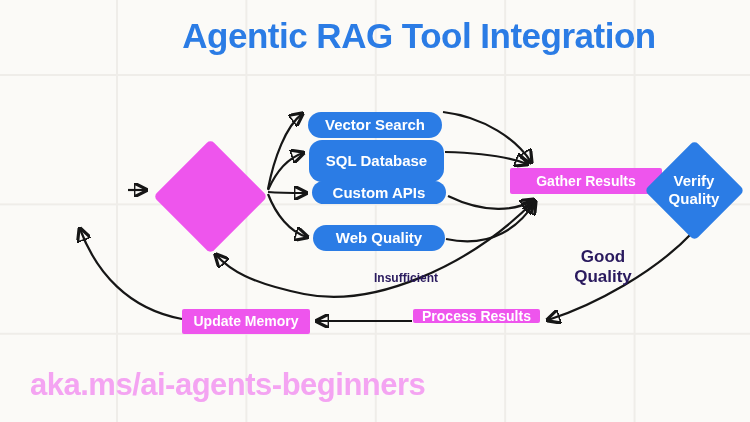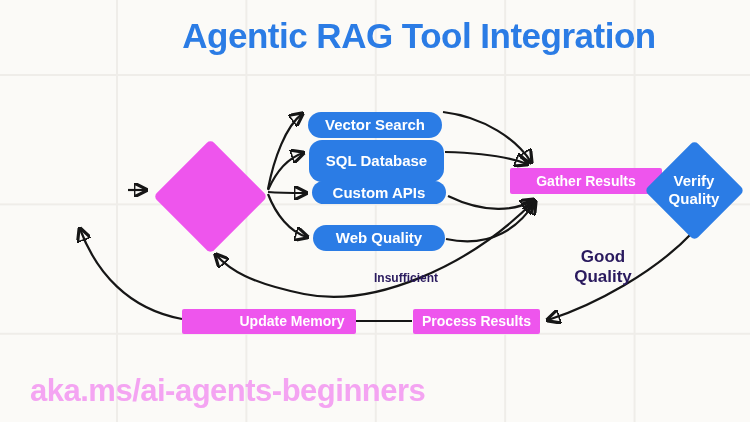--- a/index.html
+++ b/index.html
@@ -40,21 +40,21 @@
   .d-magenta{background:var(--magenta);}
   .d-blue{background:var(--blue);}
   .edge-label{
     position:absolute; z-index:2; color:var(--navy); font-weight:700;
     text-align:center; line-height:1.2;
   }
   .lbl-insufficient{left:336px; top:271px; width:140px; font-size:12px;}
   .lbl-good{left:553px; top:247px; width:100px; font-size:17px;}
   .footer-link{
     position:absolute; left:30px; top:367px; z-index:2;
-    font-size:31px; font-weight:800; letter-spacing:-0.5px; color:var(--link-pink);margin-top:6px;
+    font-size:31px; font-weight:800; letter-spacing:-0.5px; color:var(--link-pink);
   }
 </style>
 </head>
 <body>
 
 <div class="canvas">
 
   <div class="title">Agentic RAG Tool Integration</div>
 
   <svg class="arrow-layer" width="750" height="422" viewBox="0 0 750 422">
@@ -109,22 +109,22 @@
     </div>
   </div>
 
   <div class="edge-label lbl-insufficient">Insufficient</div>
 
   <div class="edge-label lbl-good">
     <span>Good</span><br>
     <span>Quality</span>
   </div>
 
-  <div class="node rect" style="left:413px; top:309px; width:127px; height:25px;">
+  <div class="node rect" style="left:413px; top:309px; width:127px; height:14px;">
     <span>Process Results</span>
   </div>
-  <div class="node rect" style="left:182px; top:309px; width:128px; height:25px;padding-left:46px;">
+  <div class="node rect" style="left:182px; top:309px; width:128px; height:25px;">
     <span>Update Memory</span>
   </div>
 
   <div class="footer-link">aka.ms/ai-agents-beginners</div>
 
 </div>
 
 </body></html>

